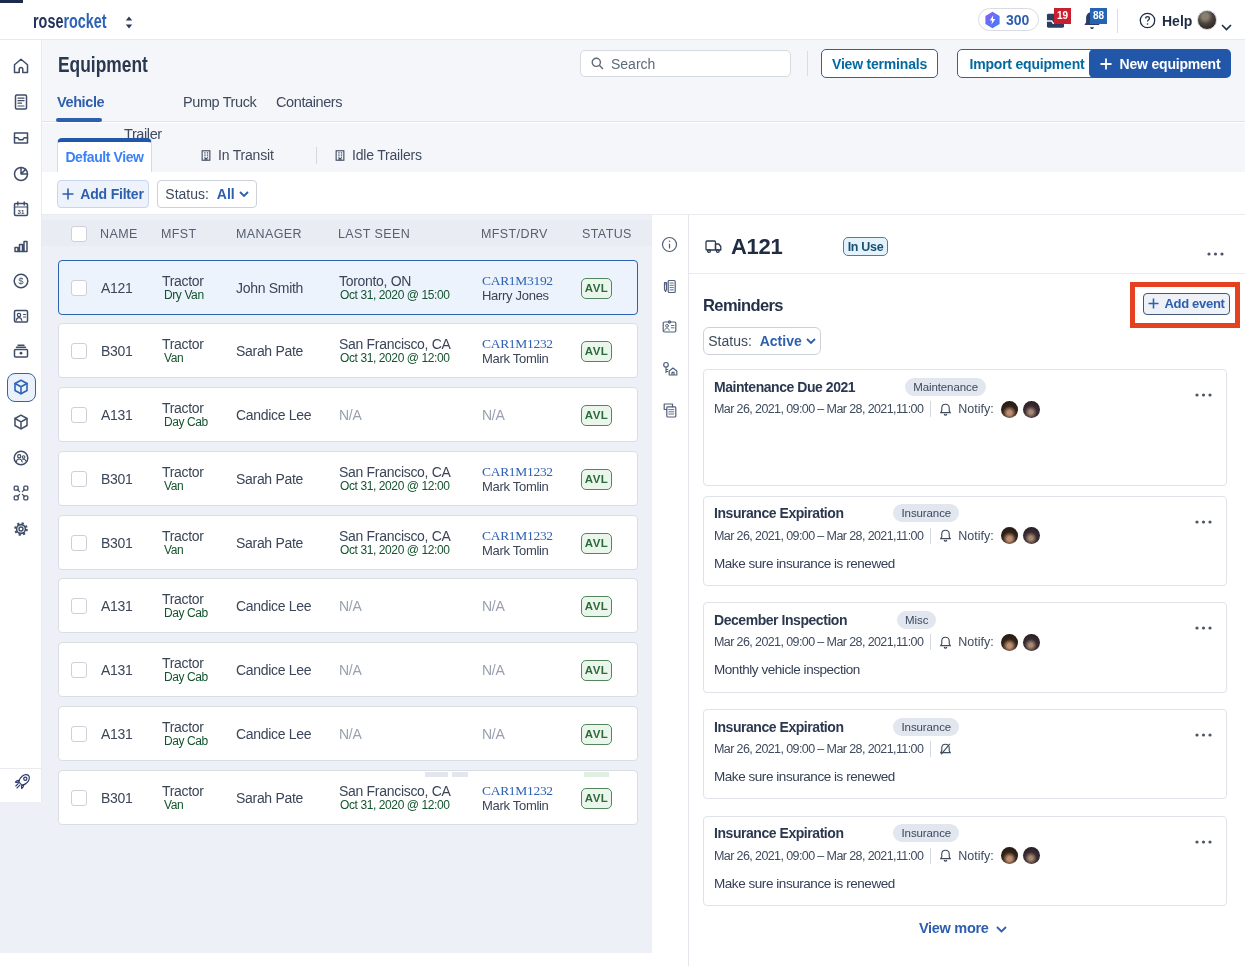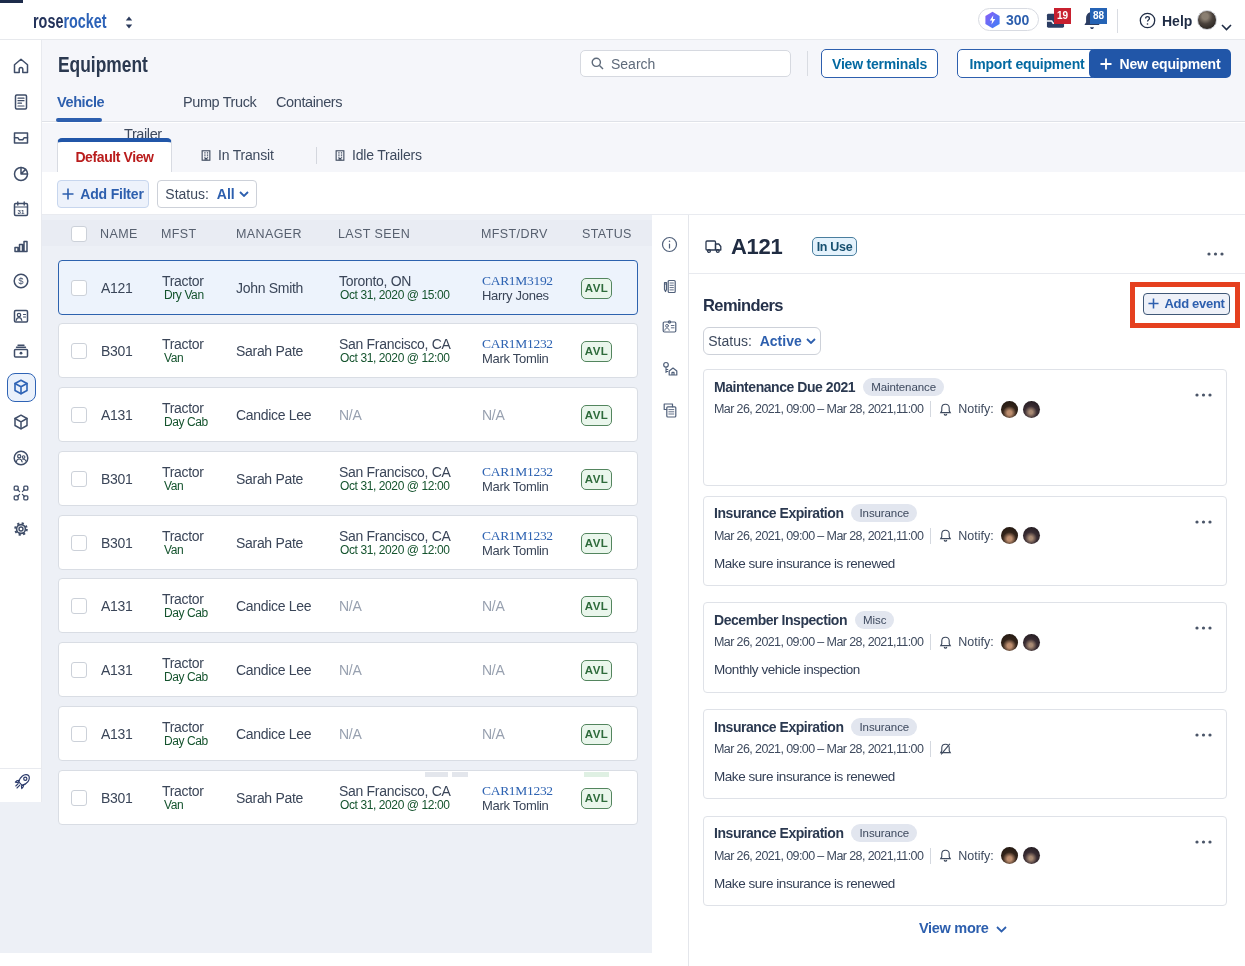--- a/index.html
+++ b/index.html
@@ -33,21 +33,21 @@
   #title { left:58px; top:52px; font-size:22px; font-weight:bold; color:#2b3950; letter-spacing:0; transform:scaleX(0.79); transform-origin:0 0; }
   #search { left:580px; top:50px; width:211px; height:27px; background:#fff; border:1px solid #d6d9e0; border-radius:5px; display:flex; align-items:center; padding-left:10px; gap:7px; color:#5e6a7a; font-size:14px; }
   #vdiv1 { left:807px; top:51px; width:1px; height:25px; background:#d9dce2; }
   .obtn { position:absolute; top:49px; height:29px; border:1.5px solid #2d5fae; border-radius:5px; background:#fff; color:#0369a1; font-weight:bold; font-size:14px; letter-spacing:-0.2px; display:flex; align-items:center; justify-content:center; }
   #newbtn { left:1089px; top:49px; width:142px; height:29px; background:#2156a8; border-radius:5px; color:#fff; font-weight:bold; font-size:14px; letter-spacing:-0.2px; display:flex; align-items:center; justify-content:center; gap:8px; }
   
   .tab { position:absolute; top:94px; font-size:14.5px; letter-spacing:-0.4px; color:#3e4a5e; }
   #tab-active { color:#2d5fae; font-weight:bold; }
   #tabline { left:56px; top:118px; width:46px; height:3.5px; background:#2d5fae; border-radius:2px; }
   
-  #vtab { left:57px; top:138px; width:115px; height:34px; background:#fff; border:1px solid #d8dbe2; border-bottom:none; border-top:4px solid #2156a8; border-radius:5px 5px 0 0; display:flex; align-items:center; justify-content:center; font-size:14px; font-weight:bold; letter-spacing:-0.4px; color:#b91c1c; }
+  #vtab { left:57px; top:138px; width:95px; height:34px; background:#fff; border:1px solid #d8dbe2; border-bottom:none; border-top:4px solid #2156a8; border-radius:5px 5px 0 0; display:flex; align-items:center; justify-content:center; font-size:14px; font-weight:bold; letter-spacing:-0.4px; color:#3b82f6; }
   .vtab2 { position:absolute; top:147px; display:flex; align-items:center; gap:6px; font-size:14px; letter-spacing:-0.2px; color:#3e4a5e; }
   #vdiv2 { left:316px; top:147px; width:1px; height:17px; background:#d4d7de; }
   
   #addfilter { left:57px; top:180px; width:92px; height:28px; background:#edf2fb; border:1px solid #c7d6ee; border-radius:4px; color:#2d5fae; font-weight:bold; font-size:14px; letter-spacing:-0.2px; display:flex; align-items:center; justify-content:center; gap:6px; }
   #statusall { left:157px; top:180px; width:100px; height:28px; background:#fff; border:1px solid #cdd1d9; border-radius:4px; font-size:14px; color:#3e4a5e; display:flex; align-items:center; justify-content:center; gap:4px; }
   .bluebold { color:#2d5fae; font-weight:bold; }
   
   #thead { left:42px; top:220px; width:610px; height:26px; background:#e9ecf3; }
   .hcell { position:absolute; top:227px; font-size:12.5px; color:#57606f; letter-spacing:.4px; }
   .cbx { position:absolute; left:71px; width:16px; height:16px; background:#fff; border:1px solid #ccd1d9; border-radius:3px; }
@@ -55,30 +55,30 @@
   .row.sel { background:#edf3fc; border:1.5px solid #2d62ae; }
   .cell1 { position:absolute; font-size:14px; letter-spacing:-0.3px; color:#3a4558; }
   .cellsub { position:absolute; font-size:12px; letter-spacing:-0.4px; color:#14532d; }
   .na { color:#98a1b0; }
   .mfst { position:absolute; font-size:13.5px; letter-spacing:-0.3px; color:#2e63b2;font-family:Liberation Serif, serif; }
   .avl { position:absolute; left:522px; width:31px; height:21px; background:#eaf6ec; border:1.5px solid #53855e; border-radius:5px; color:#2e6b3b; font-size:11.5px; font-weight:bold; display:flex; align-items:center; justify-content:center; letter-spacing:.4px; }
   
   .railic { position:absolute; left:661px; }
   #a121divider { left:689px; top:273px; width:556px; height:1px; background:#e8eaef; }
   #a121 { left:731px; top:234px; font-size:22px; font-weight:bold; color:#202c42; letter-spacing:-0.3px; }
-  #inuse { left:812px; top:237px; width:45px; height:19px; background:#e4f2fc; border:1px solid #4a7e9e; border-radius:5px; color:#175070; font-size:12.5px; font-weight:bold; letter-spacing:-0.3px; display:flex; align-items:center; justify-content:center; }
+  #inuse { left:843px; top:237px; width:45px; height:19px; background:#e4f2fc; border:1px solid #4a7e9e; border-radius:5px; color:#175070; font-size:12.5px; font-weight:bold; letter-spacing:-0.3px; display:flex; align-items:center; justify-content:center; }
   .dots { position:absolute; color:#4a5568; font-size:13px; font-weight:bold; letter-spacing:1px; }
   #reminders { left:703px; top:296px; font-size:16.5px; font-weight:bold; letter-spacing:-0.6px; color:#25314a; }
   #redbox { left:1130px; top:282px; width:110px; height:46px; border:5px solid #e5401f; background:#fff; }
   #addevent { left:1143px; top:293px; width:87px; height:21.5px; background:#eef1f8; border:1.5px solid #3f5877; border-radius:4px; color:#2d5fae; font-weight:bold; font-size:13px; letter-spacing:-0.3px; display:flex; align-items:center; justify-content:center; gap:5px; }
   #statusactive { left:703px; top:327px; width:118px; height:28px; background:#fff; border:1px solid #cdd1d9; border-radius:6px; font-size:14px; color:#3e4a5e; display:flex; align-items:center; justify-content:center; gap:4px; }
   .card { position:absolute; left:703px; width:524px; background:#fff; border:1px solid #dfe2e8; border-radius:4px; overflow:hidden; }
   .ctitle { position:absolute; left:10px; top:7px; height:19px; display:flex; align-items:center; gap:8px; }
   .ctitle b { font-size:14px; color:#2b3950; letter-spacing:-0.45px; }
-  .ctag { background:#e2e6ef; border-radius:9px; height:18px; display:flex; align-items:center; padding:0 8px; font-size:11.5px; letter-spacing:-0.1px; color:#3d495e; }
+  .ctag { background:#e2e6ef; border-radius:9px; height:18px; display:flex; align-items:center; padding:0 8px; font-size:11.5px; letter-spacing:-0.1px; color:#3d495e;margin-left:42px; }
   .cdate { position:absolute; left:10px; top:30.5px; height:17px; display:flex; align-items:center; font-size:12.5px; letter-spacing:-0.6px; color:#3e4a5e; }
   .cdesc { position:absolute; left:10px; font-size:13.5px; letter-spacing:-0.45px; color:#333f55; line-height:18px; white-space:nowrap; }
   .cdot { position:absolute; right:14px; top:13px; }
   .ddiv { width:1px; height:16px; background:#d4d8df; margin:0 7px; }
   .av { width:17px; height:17px; border-radius:50%; }
   .av1 { background:radial-gradient(circle at 50% 70%, #bd8e6f 0 15%, #33241a 46%, #1d140e 100%); }
   .av2 { background:radial-gradient(circle at 46% 66%, #a88a74 0 12%, #3a2d33 42%, #191419 100%); }
   #viewmore { left:689px; top:920px; width:548px; text-align:center; font-size:14.5px; font-weight:bold; letter-spacing:-0.3px; color:#2d5fae; }
 </style>
 </head>

